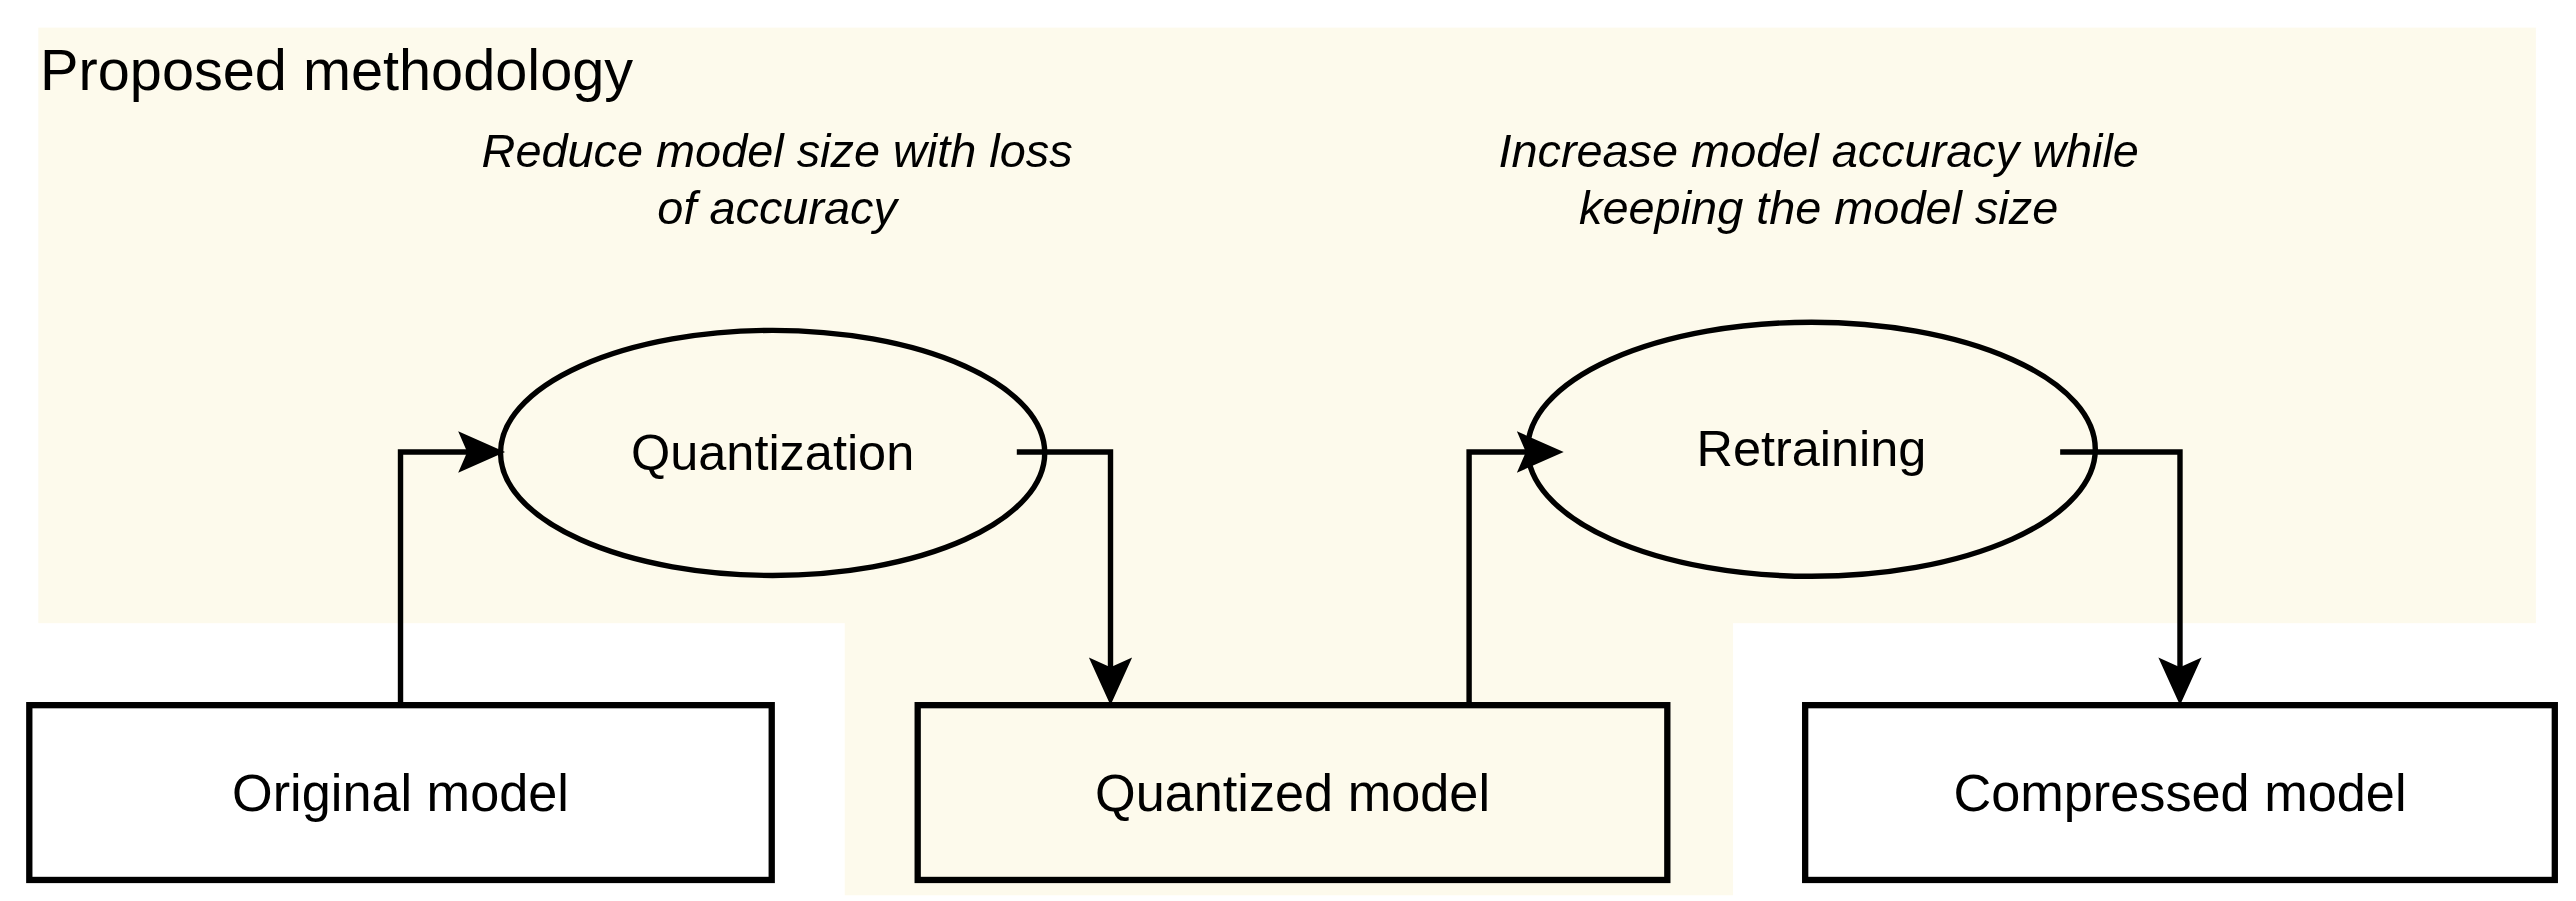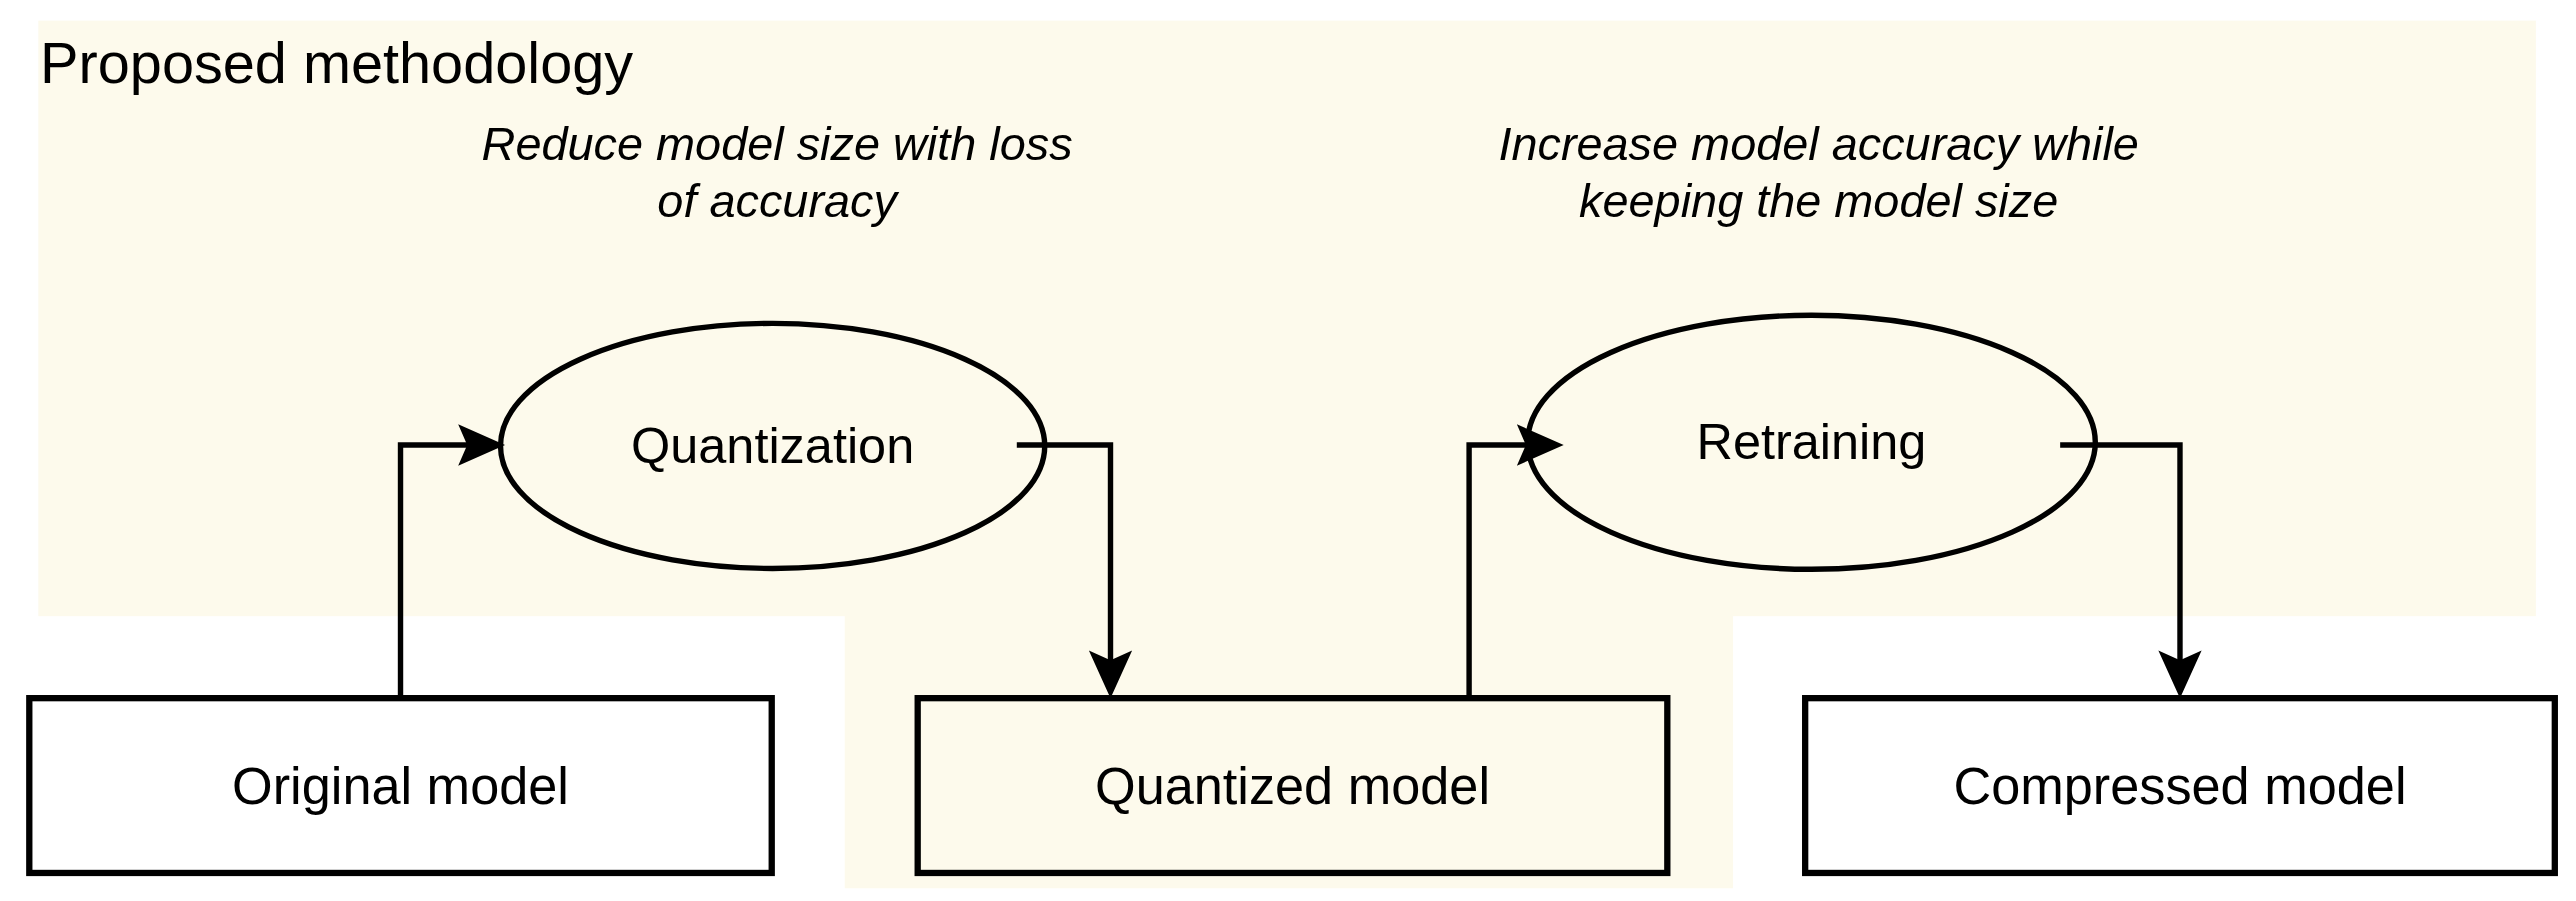--- a/index.html
+++ b/index.html
@@ -9,21 +9,21 @@
   }
   body {
     width: 2576px;
     height: 901px;
     font-family: "Liberation Sans", "DejaVu Sans", sans-serif;
     position: relative;
     overflow: hidden;
   }
   #stage {
     position: absolute;
-    left: 0; top: 8px;
+    left: 0; top: 15px;
     width: 2576px;
     height: 660px;
   }
   #stage svg {
     position: absolute;
     left: 0; top: 0;
     width: 2576px;
     height: 901px;
     display: block;
   }

